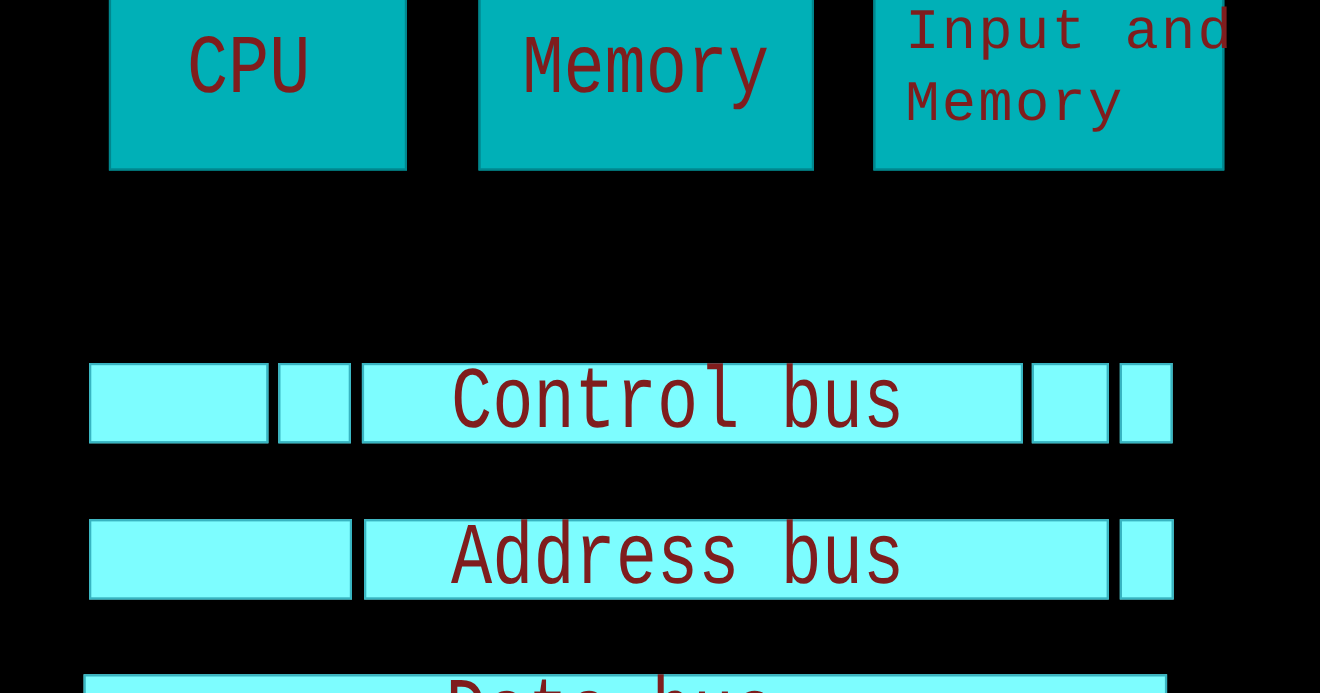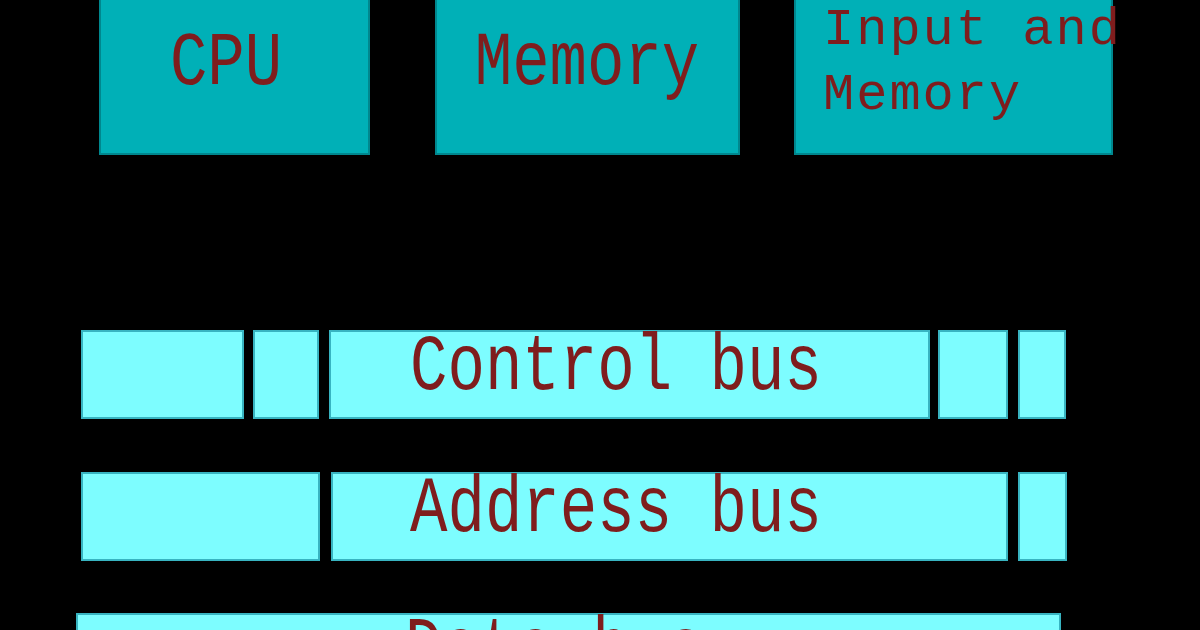--- a/index.html
+++ b/index.html
@@ -49,21 +49,21 @@
     font-size: 52px;
     line-height: 65px;
     letter-spacing: 2px;
     white-space: nowrap;
   }
   .io-label span { display: block; }
 
   
   .bus-seg {
     position: absolute;
-    height: 89px;
+    height: 73px;
     background: #7dfdff;
     border: 2px solid #38b4c1;
     box-sizing: border-box;
   }
   .row-control .bus-seg { top: 330px; }
   .row-address .bus-seg { top: 472px; text-align: center; }
   .row-data    .bus-seg { top: 613px; }
 
   #ctrl-s1 { left: 56px;  width: 163px; }
   #ctrl-s2 { left: 228px; width: 66px;  }

